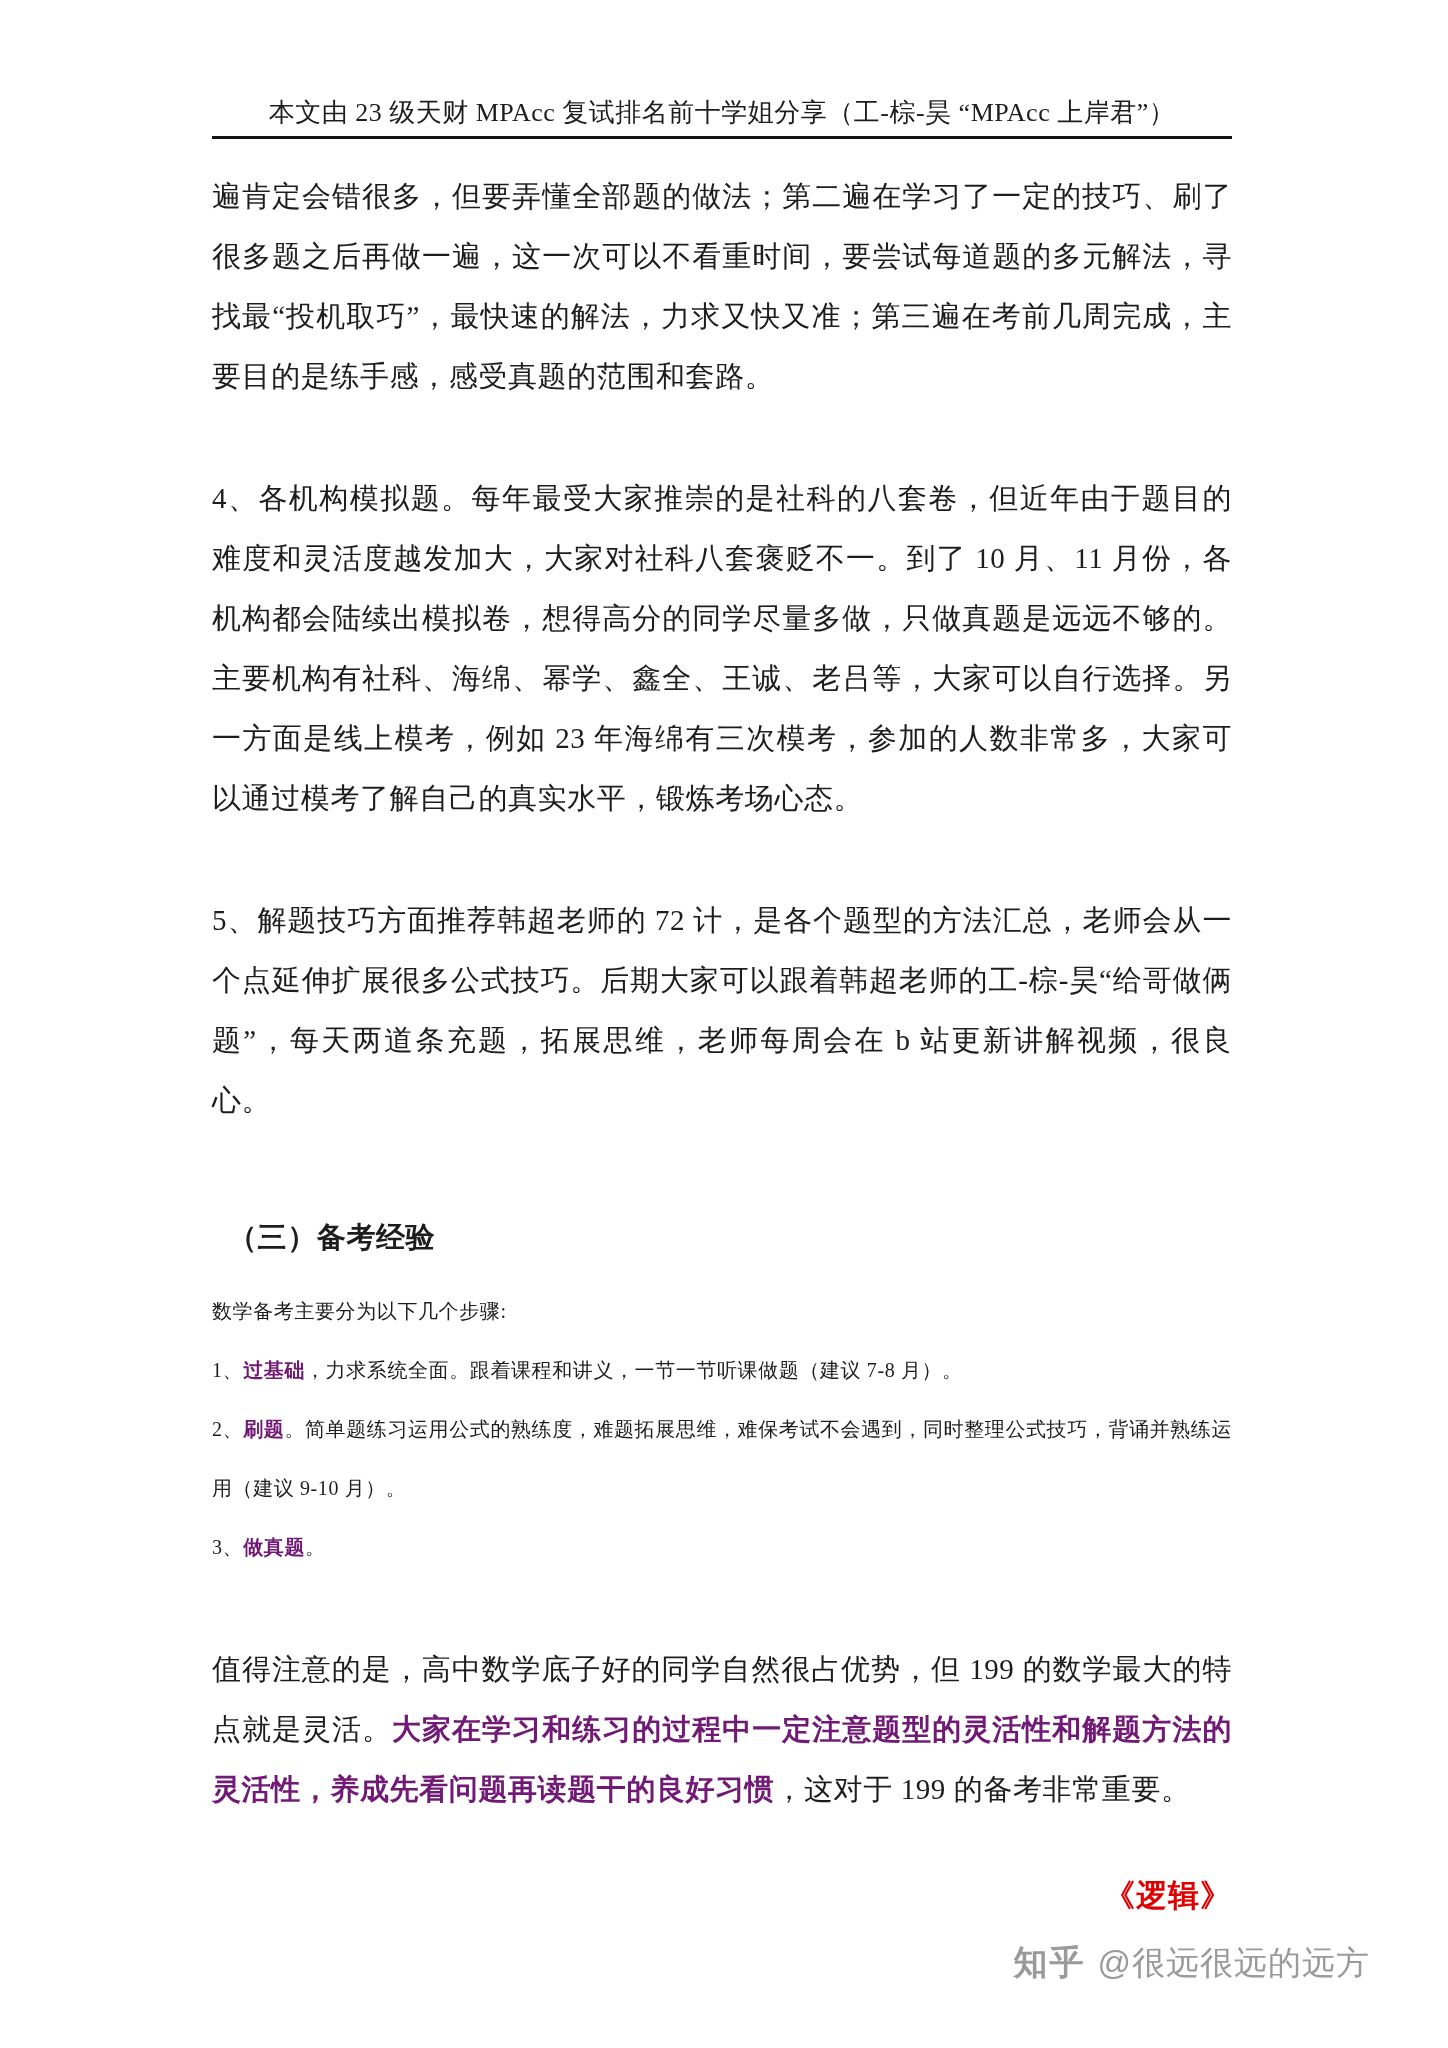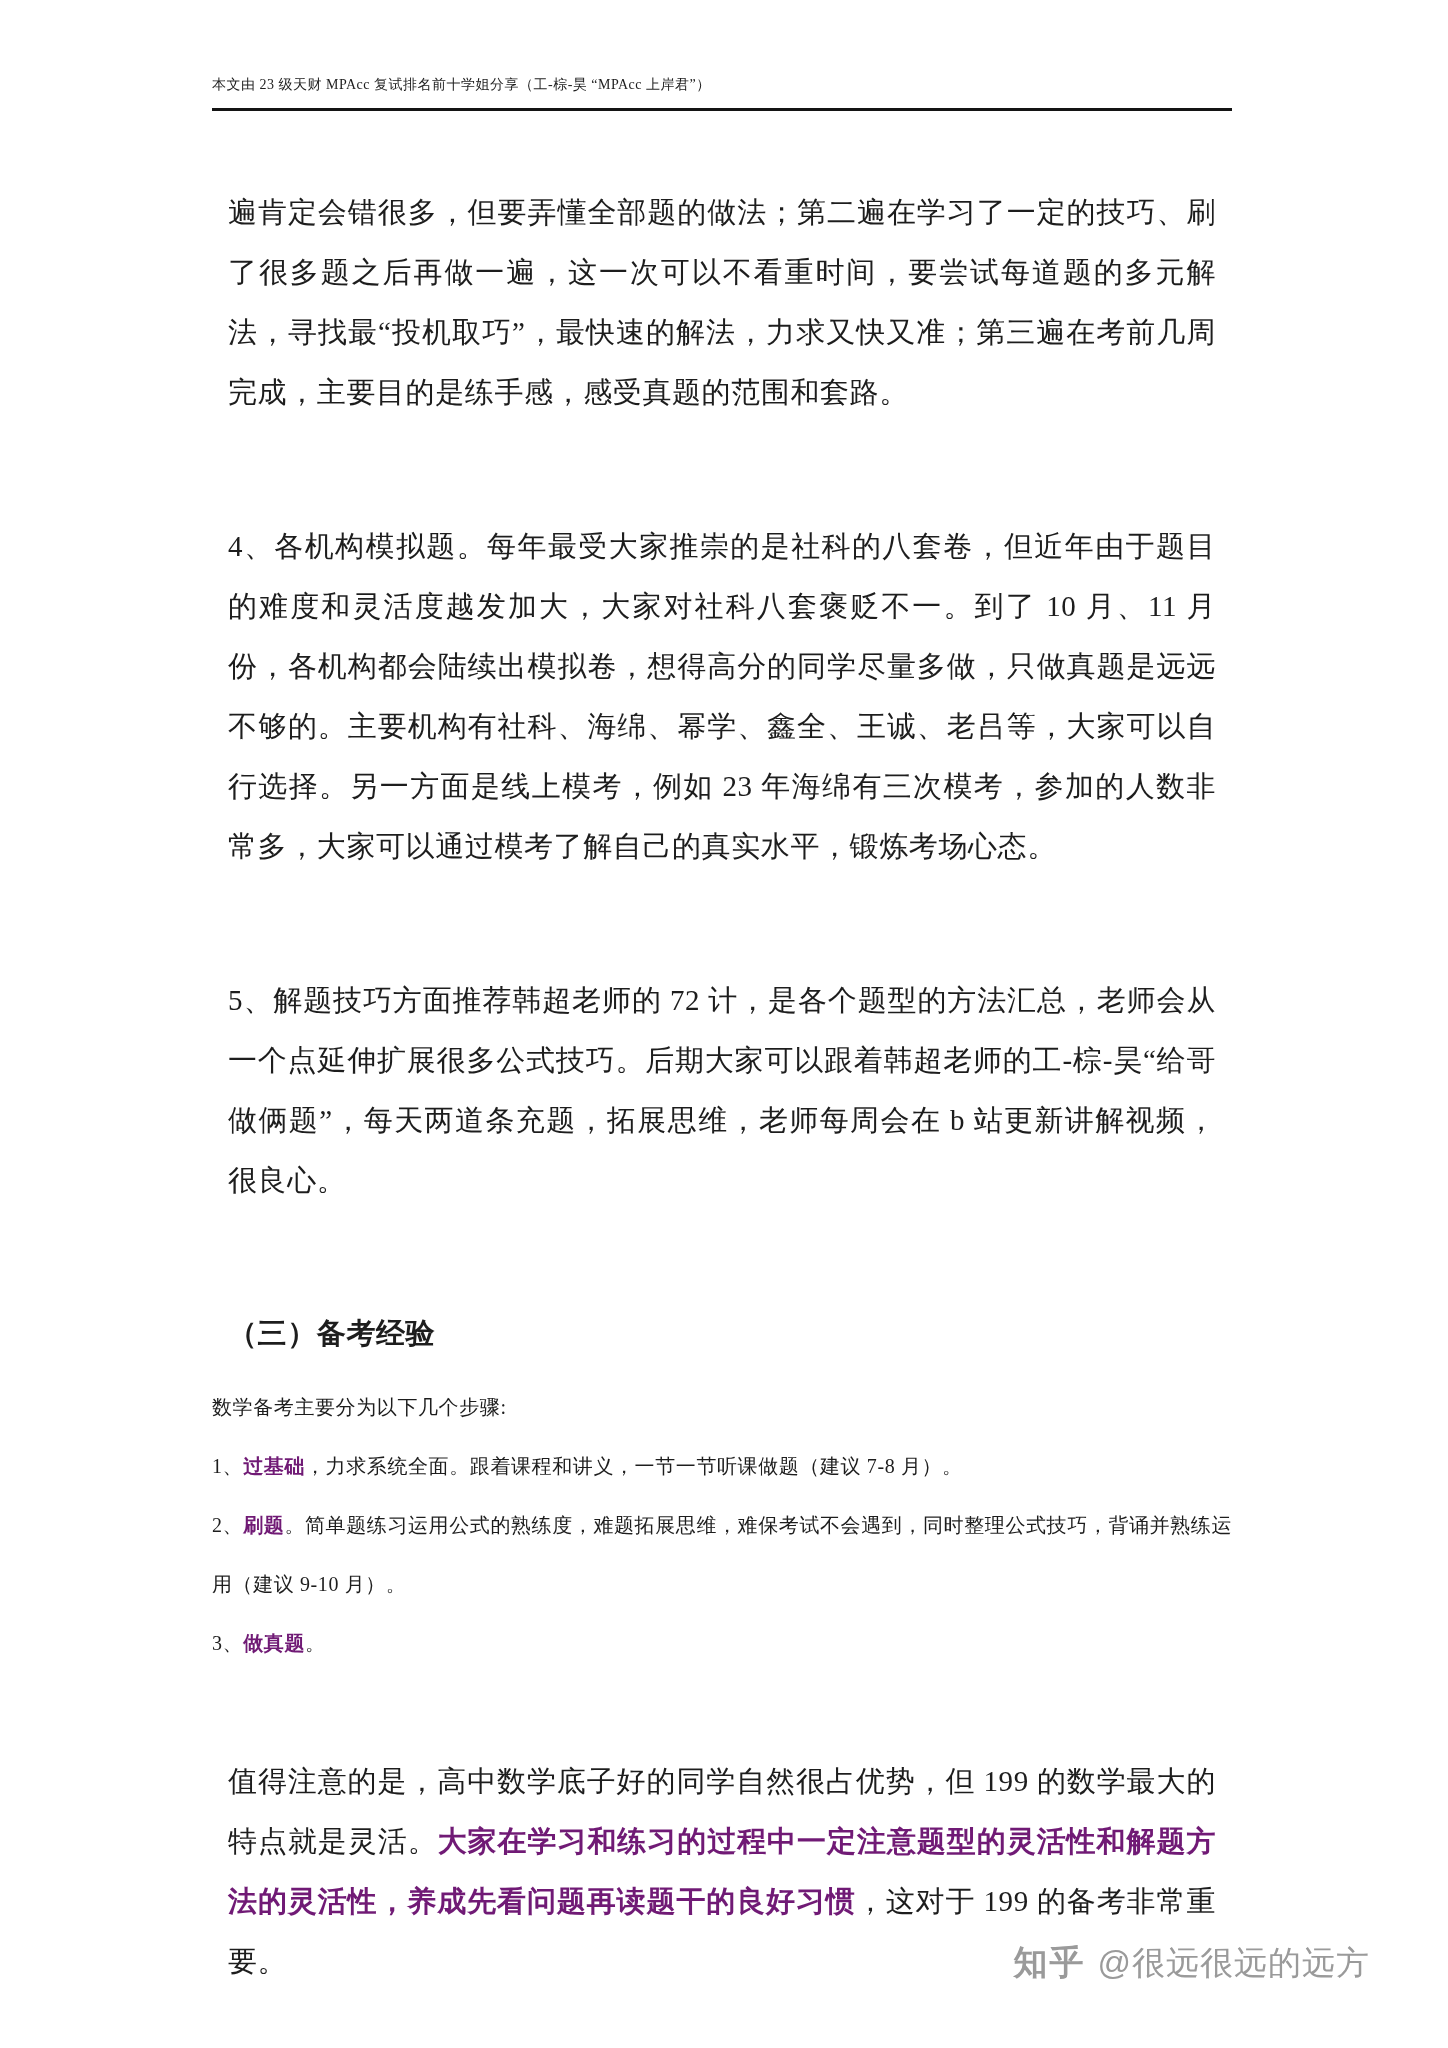--- a/index.html
+++ b/index.html
@@ -23,40 +23,42 @@
     background: #ffffff;
   }
   
   .header-block {
     position: absolute;
     left: 212px;
     top: 70px;
     width: 1020px;
   }
   .header-text {
-    font-size: 14px;
+    text-align: center;
+    font-size: 26px;
     line-height: 30px;
     letter-spacing: 0.5px;
     color: #1d1d1d;
     white-space: nowrap;
+    margin-top: 28px;
   }
   .header-rule {
     margin-top: 8px;
     border-top: 3px solid #141414;
     width: 100%;
   }
   
   .content {
     position: absolute;
     left: 212px;
     top: 166px;
     width: 1020px;
   }
   p.para {
-    margin: 16px;
+    margin: 0;
     font-size: 29px;
     line-height: 60px;
     letter-spacing: 0.6px;
     text-align: justify;
     text-justify: inter-ideograph;
     color: #1d1d1d;
   }
   .gap-lg { height: 62px; }
   .gap-md { height: 46px; }
   .red-b { color: #701a75; font-weight: bold; }

